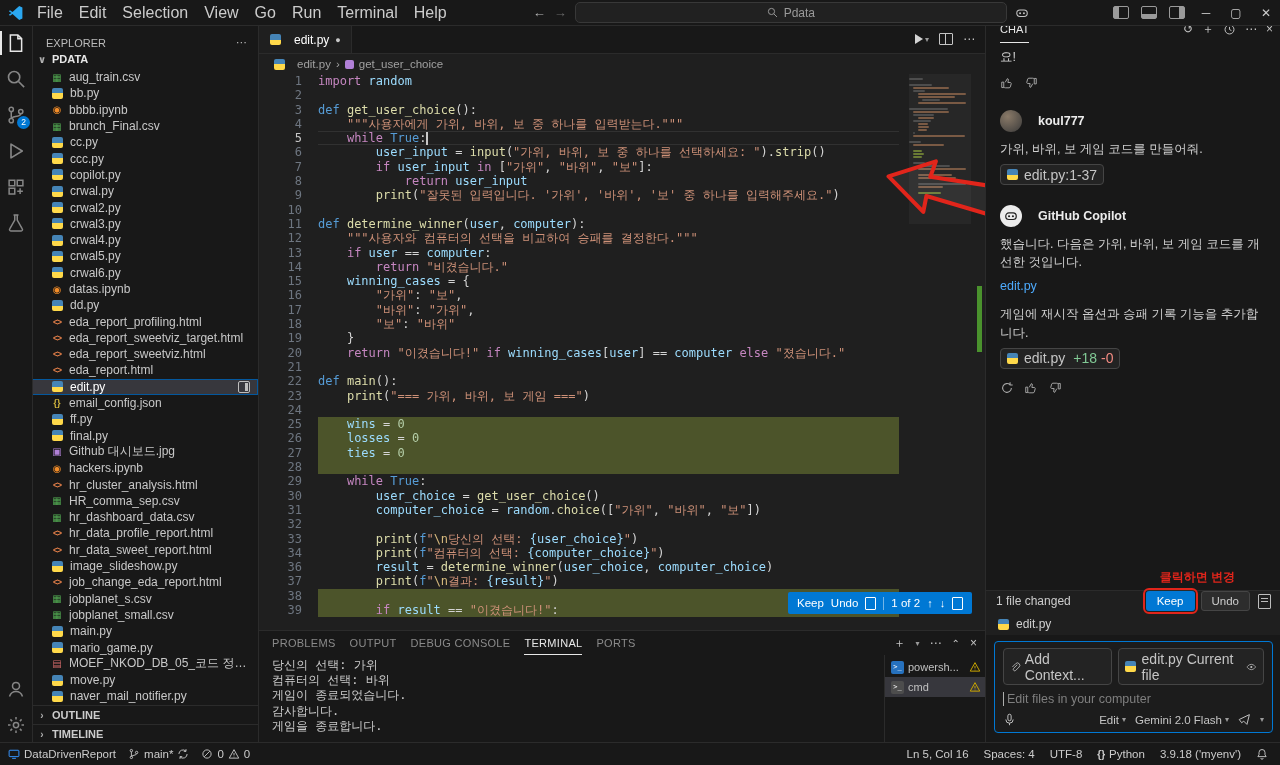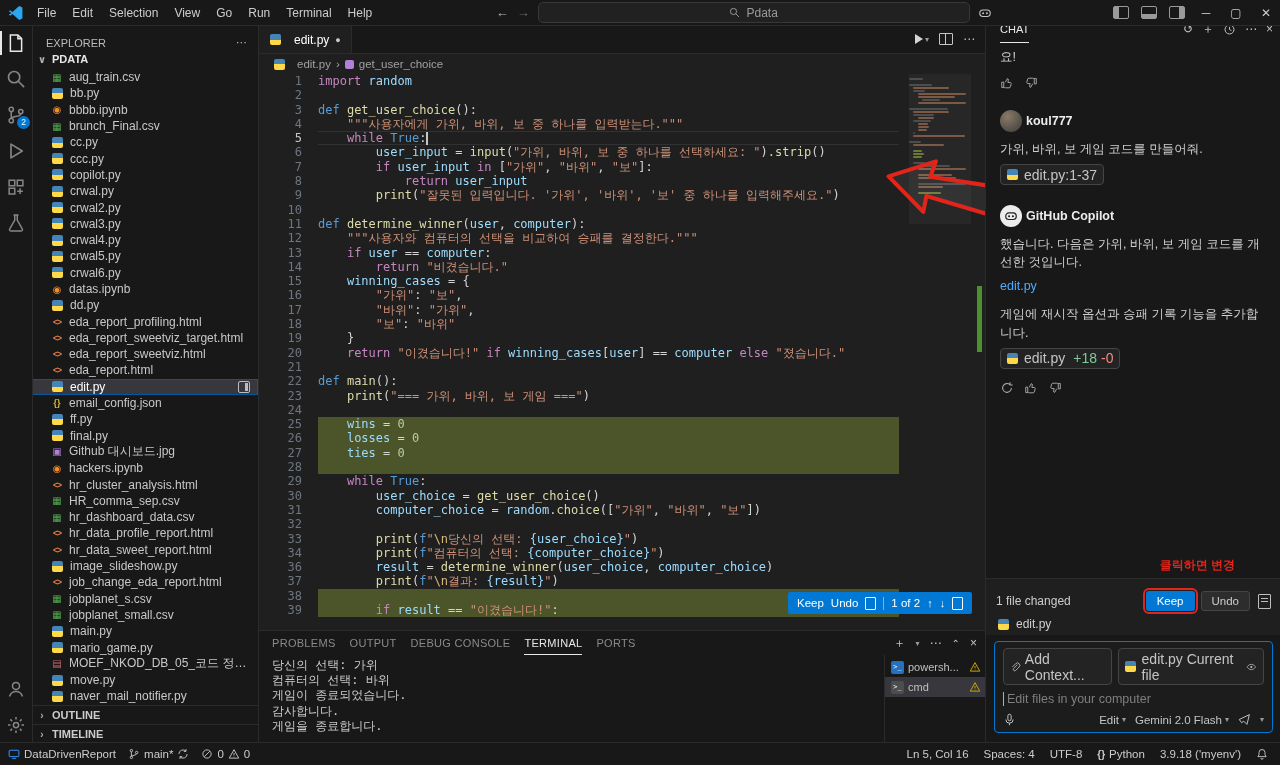--- a/index.html
+++ b/index.html
@@ -5,21 +5,21 @@
   html,body{margin:0;padding:0;background:#000;}
   .app{position:relative;width:1280px;height:765px;background:#1f1f1f;overflow:hidden;
        font-family:"Liberation Sans","DejaVu Sans",sans-serif;color:#cccccc;font-size:12px;
        -webkit-font-smoothing:antialiased;}
   svg{display:block}
   
   .titlebar{position:absolute;left:0;top:0;width:100%;height:25px;background:#181818;
             border-bottom:1px solid #2b2b2b;display:flex;align-items:center;z-index:20;}
   .vslogo{width:16px;height:16px;margin:0 6px 0 8px;flex:none}
   .menubar{display:flex;gap:2px}
-  .menu-item{padding:2px 7px;font-size:12px;color:#cccccc;border-radius:4px;cursor:default}
+  .menu-item{padding:2px 7px;font-size:16px;color:#cccccc;border-radius:4px;cursor:default}
   .tb-center{flex:1;display:flex;align-items:center;justify-content:center;gap:8px}
   .navarrow{font-size:13px;color:#b9b9b9}
   .navarrow.dim{color:#6a6a6a}
   .cmd-center{width:430px;height:19px;background:#212121;border:1px solid #383838;border-radius:5px;
               display:flex;align-items:center;justify-content:center;gap:6px;color:#9a9a9a;font-size:12px}
   .tb-right{display:flex;align-items:center;gap:2px;padding-right:0}
   .lay-ic{width:14px;height:11px;border:1px solid #9a9a9a;border-radius:2px;position:relative;margin:0 5px}
   .lay-ic i{position:absolute;background:#9a9a9a}
   .lay-left i{left:0;top:0;bottom:0;width:5px}
   .lay-bottom i{left:0;right:0;bottom:0;height:4px}
@@ -114,37 +114,37 @@
   .chat{position:absolute;left:985px;top:15px;width:295px;bottom:22px;background:#181818;border-left:1px solid #2b2b2b;
         display:flex;flex-direction:column;z-index:10}
   .chat-header{height:28px;display:flex;align-items:center;padding:0 8px 0 14px;gap:8px}
   .chat-title{font-size:11px;color:#e7e7e7;box-shadow:inset 0 -1px 0 #e7e7e7;height:28px;display:flex;align-items:center}
   .ch-icons{margin-left:auto;display:flex;gap:9px;color:#c5c5c5;align-items:center;font-size:12px}
   .ch-icons svg{width:13px;height:13px}
   .chat-scroll{flex:1;overflow:hidden;padding:2px 12px 0 14px}
   .msg-tail{font-size:12.5px;color:#d0d0d0;margin-top:4px}
   .feedback-row{display:flex;gap:10px;margin:10px 0 16px;color:#a8a8a8}
   .feedback-row svg,.resp-icons svg{width:14px;height:14px}
-  .user-row{display:flex;align-items:center;gap:4px;margin-top:20px}
+  .user-row{display:flex;align-items:center;gap:16px;margin-top:20px}
   .avatar{width:22px;height:22px;border-radius:50%;background:radial-gradient(circle at 35% 30%,#8a7a68,#3a3a3a);flex:none}
   .copilot-avatar{width:22px;height:22px;border-radius:50%;background:#ececec;display:flex;align-items:center;
                   justify-content:center;color:#1f1f1f;flex:none}
   .copilot-avatar svg{width:14px;height:14px}
   .uname{font-size:12.5px;font-weight:bold;color:#ececec}
   .umsg,.amsg{font-size:12.5px;line-height:1.45;color:#d0d0d0;margin:8px 0 6px}
   .chip{display:inline-flex;align-items:center;gap:4px;border:1px solid #454545;border-radius:4px;
         padding:1.5px 6px;font-size:14px;color:#c5c5c5;background:#232323;max-width:100%}
   .chip .ficon-py{margin:0 2px 0 0}
   .chip svg{width:12px;height:12px}
   .diff-add{color:#81c995;margin-left:4px}.diff-del{color:#f28b82}
   .filelink{color:#4daafc;font-size:12.5px;display:inline-block;margin:2px 0 4px;cursor:pointer}
   .resp-icons{display:flex;gap:10px;margin-top:12px;color:#a8a8a8}
   .chat-bottom{margin-top:auto}
   .anno-text{color:#e1251b;font-weight:bold;font-size:12px;text-align:right;padding:0 46px 4px 0}
-  .changes{background:#1f1f1f;border-top:1px solid #2b2b2b;padding:12px 10px 4px}
+  .changes{background:#1f1f1f;border-top:1px solid #2b2b2b;padding:0 10px 4px}
   .changes-row1{display:flex;align-items:center;gap:6px;font-size:12px;color:#cccccc}
   .changes-row1 .spacer{flex:1}
   .keep-btn{background:#0078d4;color:#fff;border:none;border-radius:3px;font-size:11.5px;height:20px;
             padding:0 11px;font-family:inherit}
   .red-ring{outline:2px solid #e1251b;outline-offset:1px;border-radius:3px;display:inline-flex}
   .undo-btn{background:#2d2d2d;color:#cccccc;border:1px solid #454545;border-radius:3px;font-size:11.5px;
             height:20px;padding:0 10px;font-family:inherit}
   .chg-ic{width:11px;height:13px;border:1px solid #bdbdbd;border-radius:1px;position:relative;margin-left:2px}
   .chg-ic::after{content:"";position:absolute;left:2px;right:2px;top:3px;height:1px;background:#bdbdbd;box-shadow:0 3px 0 #bdbdbd}
   .changes-row2{display:flex;align-items:center;margin-top:6px;font-size:12px;color:#d0d0d0}

